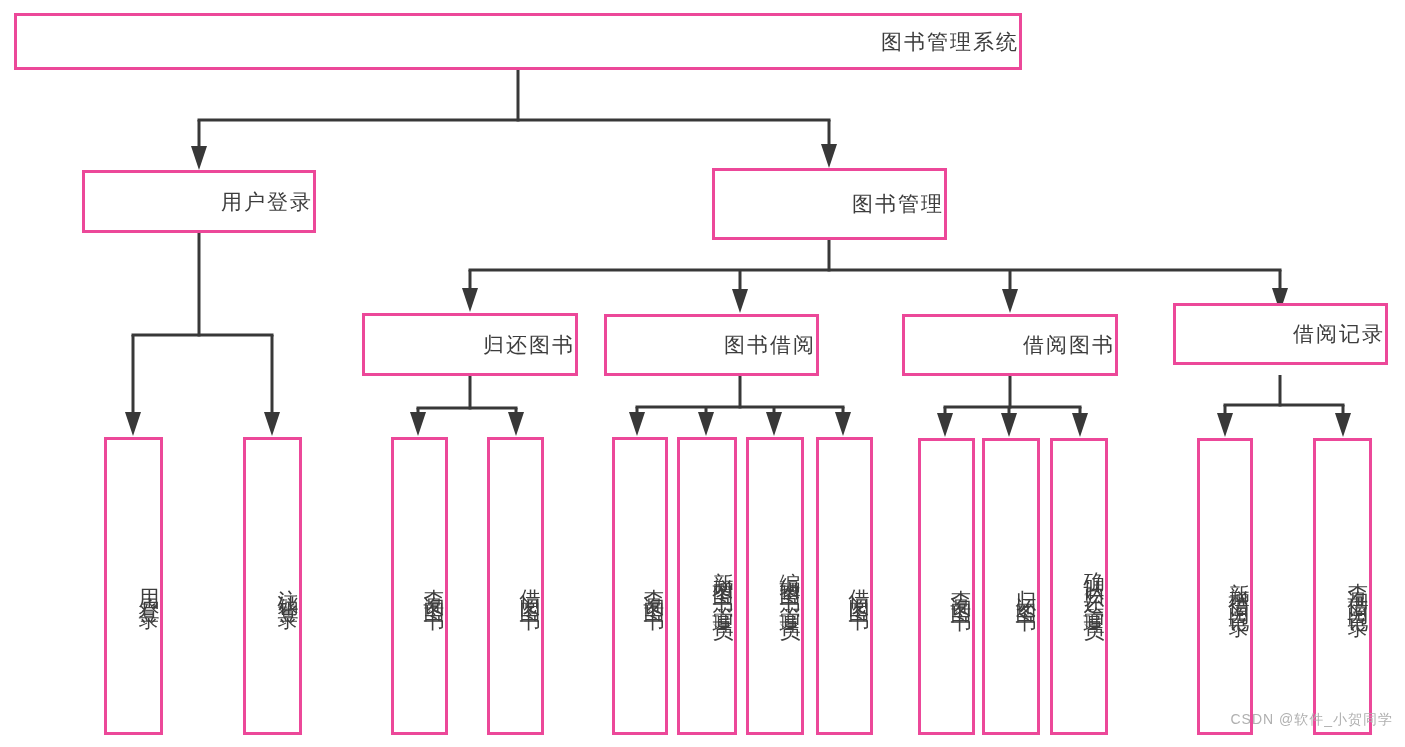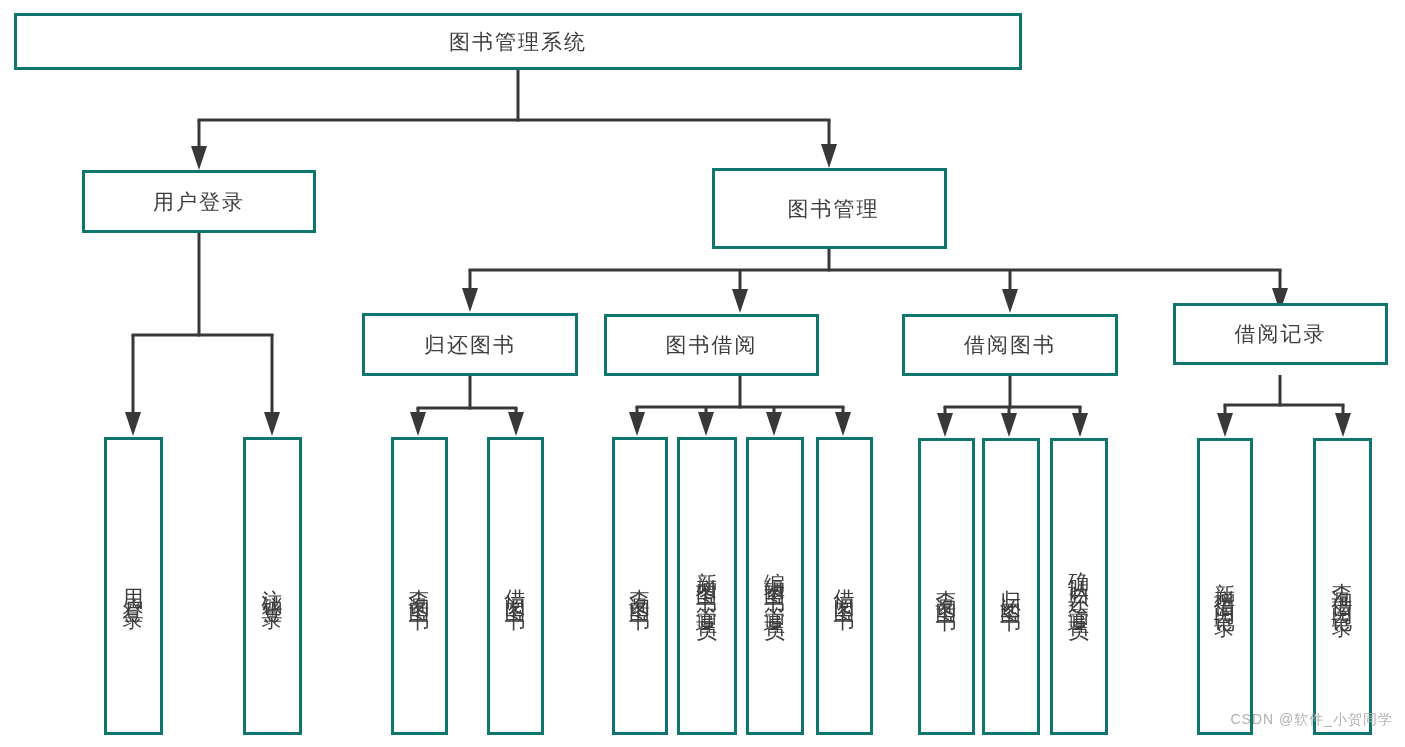--- a/index.html
+++ b/index.html
@@ -18,25 +18,25 @@
   }
   #connectors {
     position: absolute;
     top: 0;
     left: 0;
     pointer-events: none;
   }
   .node {
     position: absolute;
     box-sizing: border-box;
-    border: 3px solid #0f766e;
+    border: 3px solid #ec4899;
     background: #ffffff;
     display: flex;
     align-items: center;
-    justify-content: center;
+    justify-content: flex-end;
   }
   .hnode span {
     font-size: 21px;
     letter-spacing: 2px;
     color: #3d3d3d;
     white-space: nowrap;
   }
   .vnode span {
     writing-mode: vertical-rl;
     text-orientation: mixed;
@@ -136,21 +136,21 @@
     </g>
   </svg>
 
   <div class="node hnode" style="left:14px; top:13px; width:1008px; height:57px;">
     <span>图书管理系统</span>
   </div>
 
   <div class="node hnode" style="left:82px; top:170px; width:234px; height:63px;">
     <span>用户登录</span>
   </div>
-  <div class="node hnode" style="left:712px; top:168px; width:235px; height:81px;padding-left:8px;">
+  <div class="node hnode" style="left:712px; top:168px; width:235px; height:72px;padding-left:8px;">
     <span>图书管理</span>
   </div>
 
   <div class="node hnode" style="left:362px; top:313px; width:216px; height:63px;">
     <span>归还图书</span>
   </div>
   <div class="node hnode" style="left:604px; top:314px; width:215px; height:62px;">
     <span>图书借阅</span>
   </div>
   <div class="node hnode" style="left:902px; top:314px; width:216px; height:62px;">

